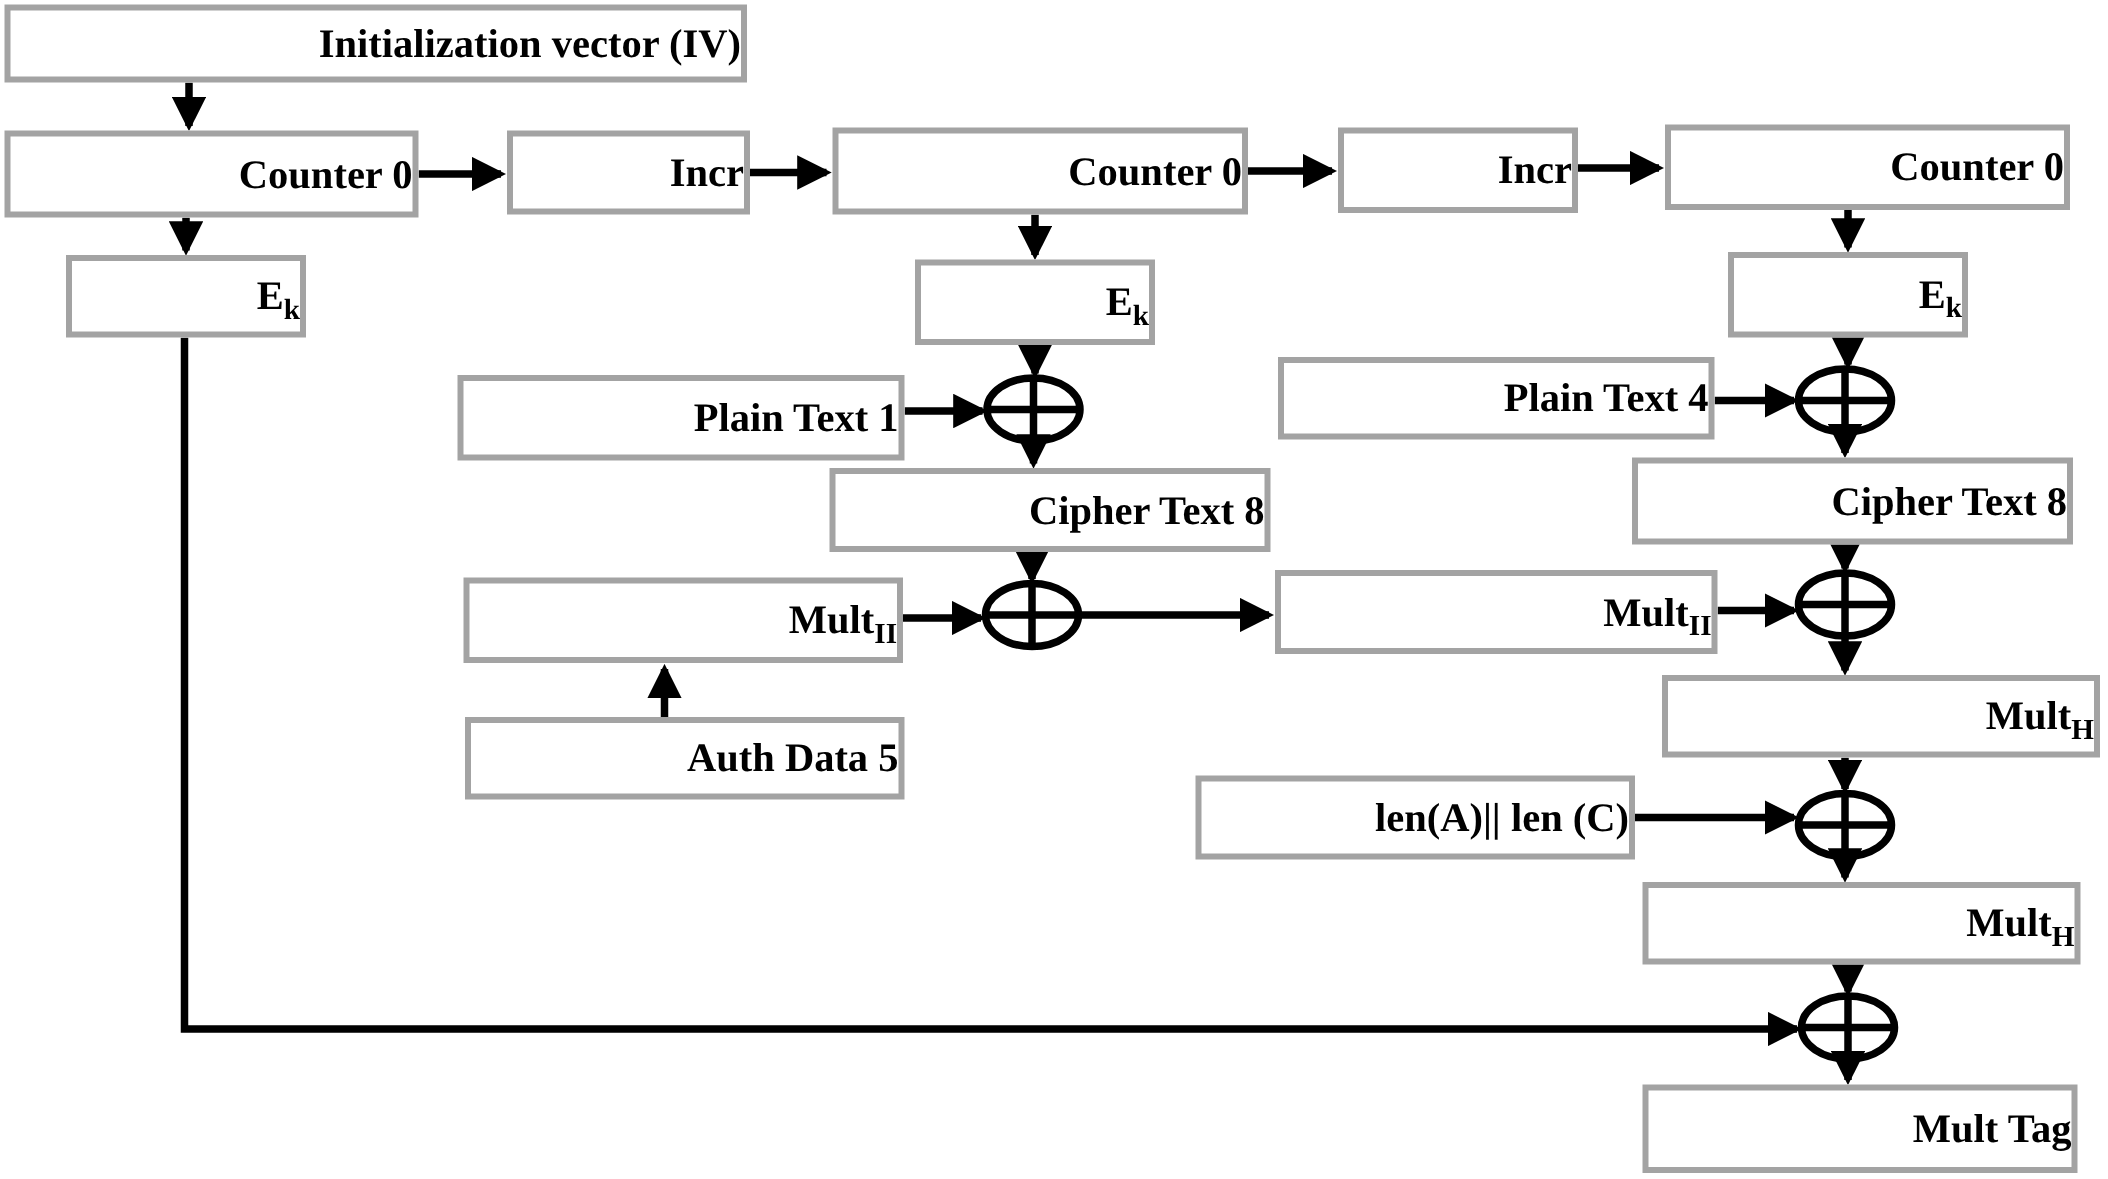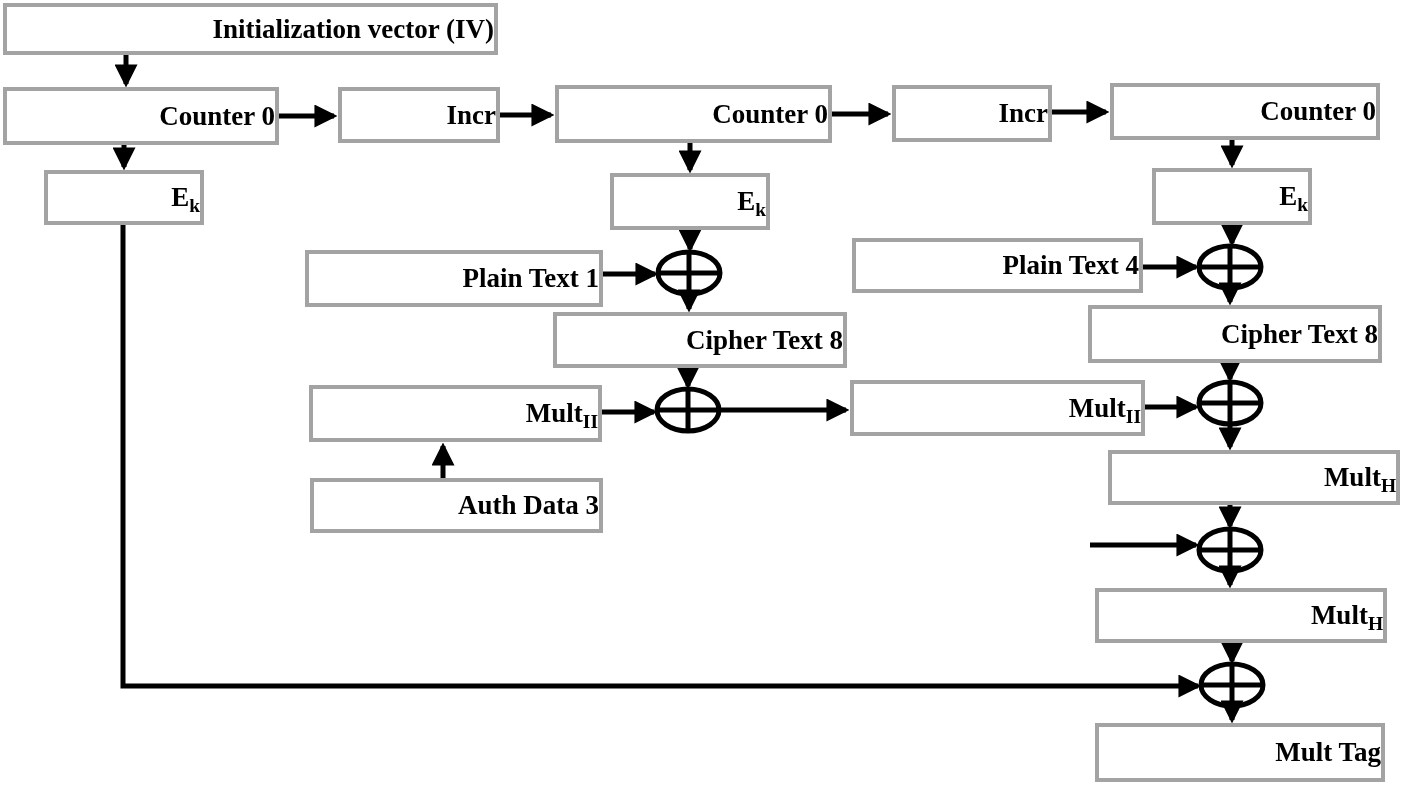--- a/index.html
+++ b/index.html
@@ -138,23 +138,26 @@
   </div>
 
   <div class="box" style="left:309px;top:385px;width:293px;height:57px">
     <span class="lbl"><span>Mult</span><sub class="si">II</sub></span>
   </div>
   <div class="box" style="left:850px;top:380px;width:295px;height:56px">
     <span class="lbl"><span>Mult</span><sub class="si">II</sub></span>
   </div>
 
   <div class="box" style="left:310px;top:478px;width:293px;height:55px">
-    <span class="lbl">Auth Data 3</span>
+    <span class="lbl">Auth Data 5</span>
   </div>
 
+  <div class="box" style="left:797px;top:517px;width:293px;height:56px">
+    <span class="lbl">len(A)|| len (C)</span>
+  </div>
 
   <div class="box" style="left:1108px;top:450px;width:292px;height:55px">
     <span class="lbl"><span>Mult</span><sub class="si">H</sub></span>
   </div>
   <div class="box" style="left:1095px;top:588px;width:292px;height:55px">
     <span class="lbl"><span>Mult</span><sub class="si">H</sub></span>
   </div>
 
   <div class="box" style="left:1095px;top:723px;width:290px;height:59px">
     <span class="lbl">Mult Tag</span>

